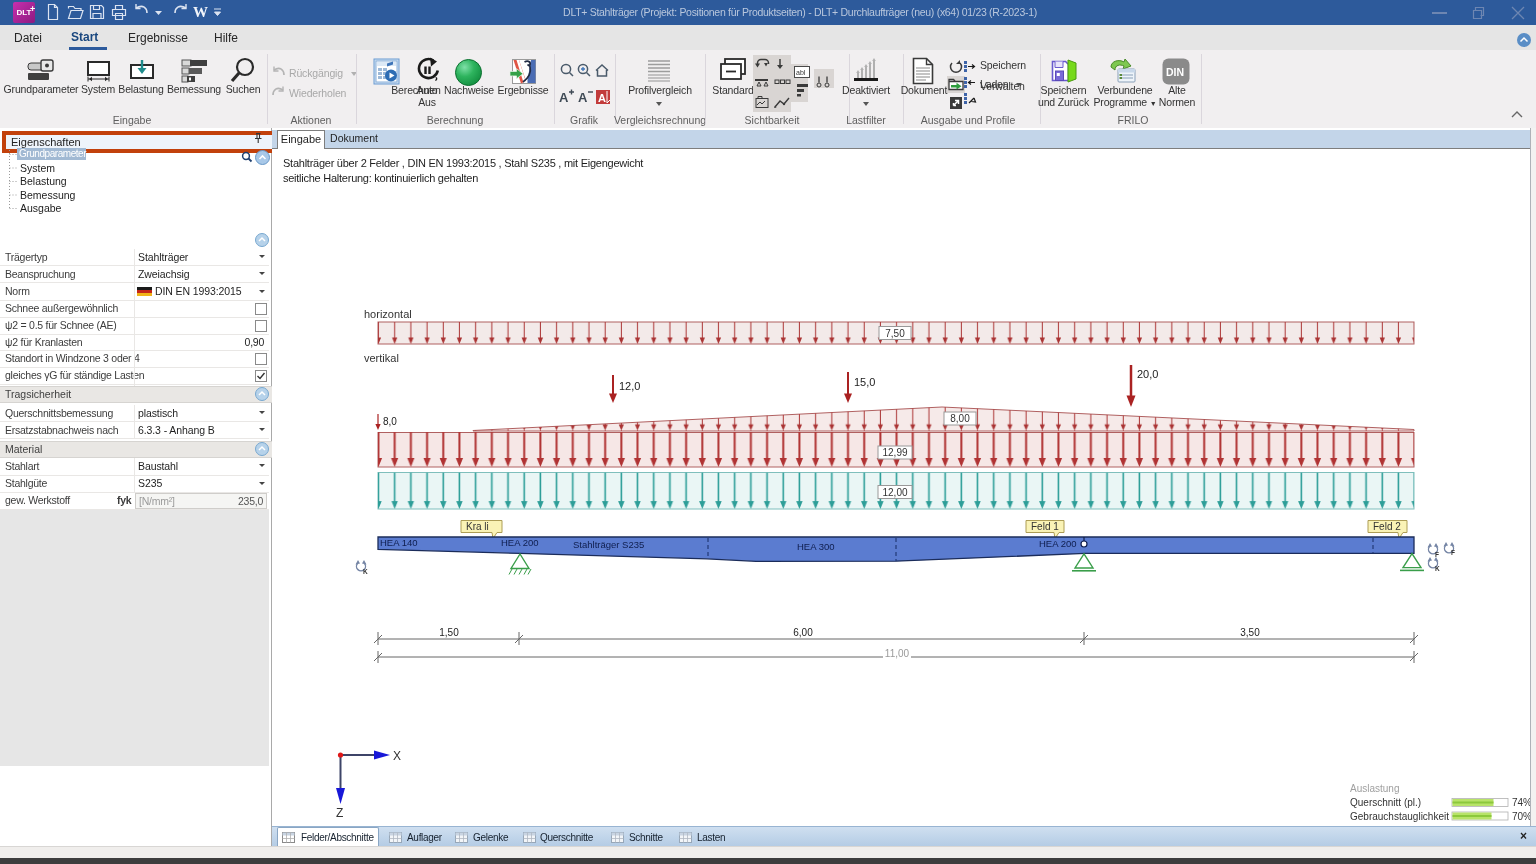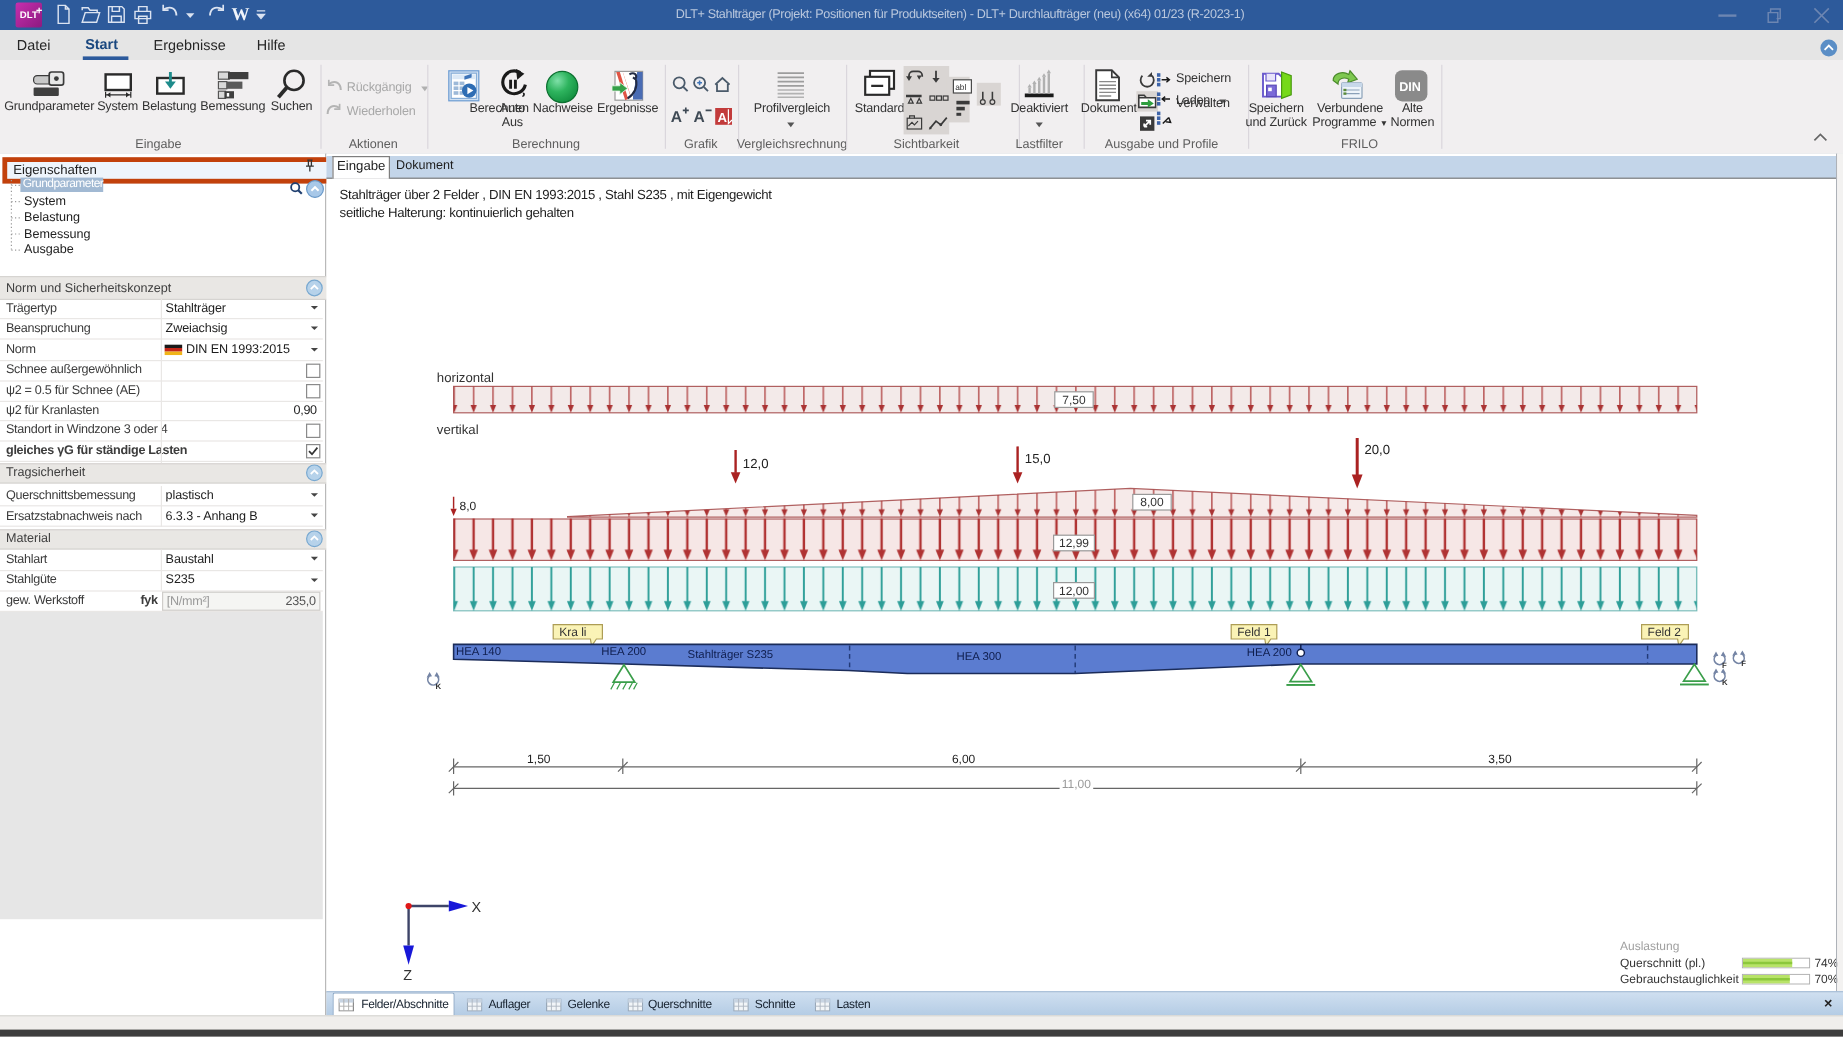--- a/index.html
+++ b/index.html
@@ -392,35 +392,34 @@
   <div class="abs" style="left:20px;top:74px;font-size:10.5px;color:#222;">Ausgabe</div>
   <svg class="abs" style="left:241px;top:23px;" width="12" height="12" viewBox="0 0 12 12">
     <circle cx="5" cy="5" r="3.4" fill="none" stroke="#1f3f6f" stroke-width="1.5"></circle>
         <path d="M7.5 7.5 l3 3" stroke="#1f3f6f" stroke-width="1.8"></path>
   </svg>
   <div class="abs" style="left:255px;top:22px;width:13px;height:13px;border-radius:50%;background:#a8c8e8;border:1px solid #6898c8;"></div>
   <svg class="abs" style="left:255px;top:22px;" width="15" height="15" viewBox="0 0 15 15">
         <path d="M4.5 9 L7.5 6 l3 3" stroke="#fff" fill="none" stroke-width="1.6"></path>
       </svg>
 
-  <div class="phead" style="top:102px;height:18px;line-height:18px;padding-left:5px;">Norm und Sicherheitskonzept</div>
   <div class="prow" style="top:121px;height:16px;line-height:16px;"><span style="padding-left:5px;">Trägertyp</span><span class="pval">Stahlträger</span><i class="darr" style="top:6px;"></i></div>
   <div class="prow" style="top:138px;height:16px;line-height:16px;"><span style="padding-left:5px;">Beanspruchung</span><span class="pval">Zweiachsig</span><i class="darr" style="top:6px;"></i></div>
   <div class="prow" style="top:155px;height:17px;line-height:17px;"><span style="padding-left:5px;">Norm</span>
     <svg class="abs" style="left:137px;top:4px;" width="15" height="9">
           <rect width="15" height="3" fill="#1a1a1a"></rect>
           <rect y="3" width="15" height="3" fill="#c42618"></rect>
           <rect y="6" width="15" height="3" fill="#f0b418"></rect>
         </svg>
     <span class="pval" style="left:155px;">DIN EN 1993:2015</span><i class="darr" style="top:7px;"></i></div>
   <div class="prow" style="top:172px;height:17px;line-height:17px;"><span style="padding-left:5px;">Schnee außergewöhnlich</span><i class="cbox" style="top:3px;"></i></div>
   <div class="prow" style="top:189px;height:17px;line-height:17px;"><span style="padding-left:5px;">ψ2 = 0.5 für Schnee (AE)</span><i class="cbox" style="top:3px;"></i></div>
   <div class="prow" style="top:206px;height:16px;line-height:16px;"><span style="padding-left:5px;">ψ2 für Kranlasten</span><span class="abs" style="right:5px;color:#1e1e1e;">0,90</span></div>
   <div class="prow" style="top:222px;height:17px;line-height:17px;"><span style="padding-left:5px;">Standort in Windzone 3 oder 4</span><i class="cbox" style="top:3px;"></i></div>
-  <div class="prow" style="top:239px;height:17px;line-height:17px;font-weight:bold;"><span style="padding-left:5px;">gleiches γG für ständige Lasten</span><i class="cbox" style="top:3px;"></i>
+  <div class="prow" style="top:239px;height:17px;line-height:17px;"><span style="padding-left:5px;">gleiches γG für ständige Lasten</span><i class="cbox" style="top:3px;"></i>
     <svg class="abs" style="left:255px;top:3px;" width="12" height="12" viewBox="0 0 12 12">
           <path d="M2.5 6 l2.5 2.5 L9.5 3" stroke="#333" fill="none" stroke-width="1.4"></path>
         </svg></div>
 
   <div class="phead" style="top:258px;height:15px;line-height:15px;padding-left:5px;">Tragsicherheit</div>
   <div class="prow" style="top:277px;height:16px;line-height:16px;"><span style="padding-left:5px;">Querschnittsbemessung</span><span class="pval">plastisch</span><i class="darr" style="top:6px;"></i></div>
   <div class="prow" style="top:294px;height:16px;line-height:16px;"><span style="padding-left:5px;">Ersatzstabnachweis nach</span><span class="pval">6.3.3 - Anhang B</span><i class="darr" style="top:6px;"></i></div>
 
   <div class="phead" style="top:313px;height:15px;line-height:15px;padding-left:5px;">Material</div>
   <div class="prow" style="top:330px;height:17px;line-height:17px;"><span style="padding-left:5px;">Stahlart</span><span class="pval">Baustahl</span><i class="darr" style="top:6px;"></i></div>

